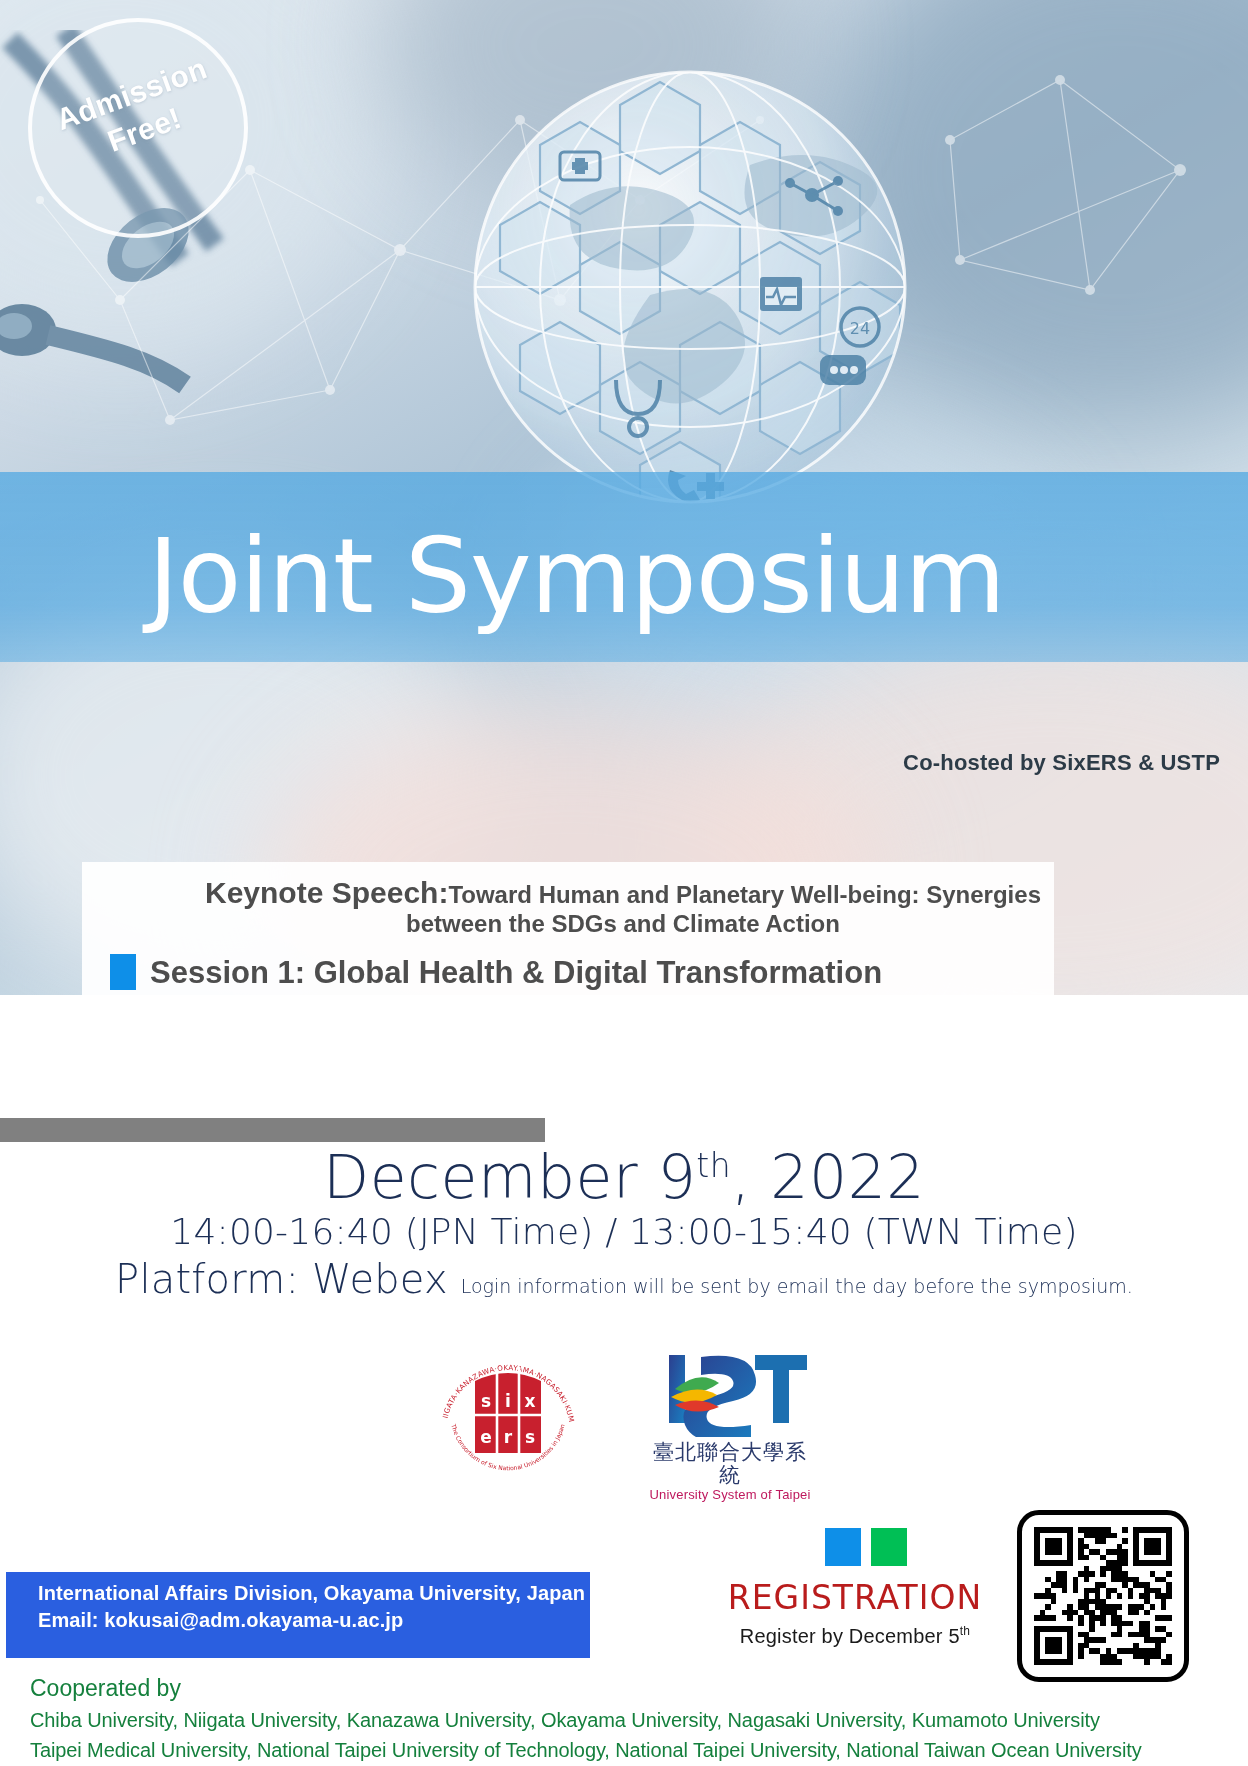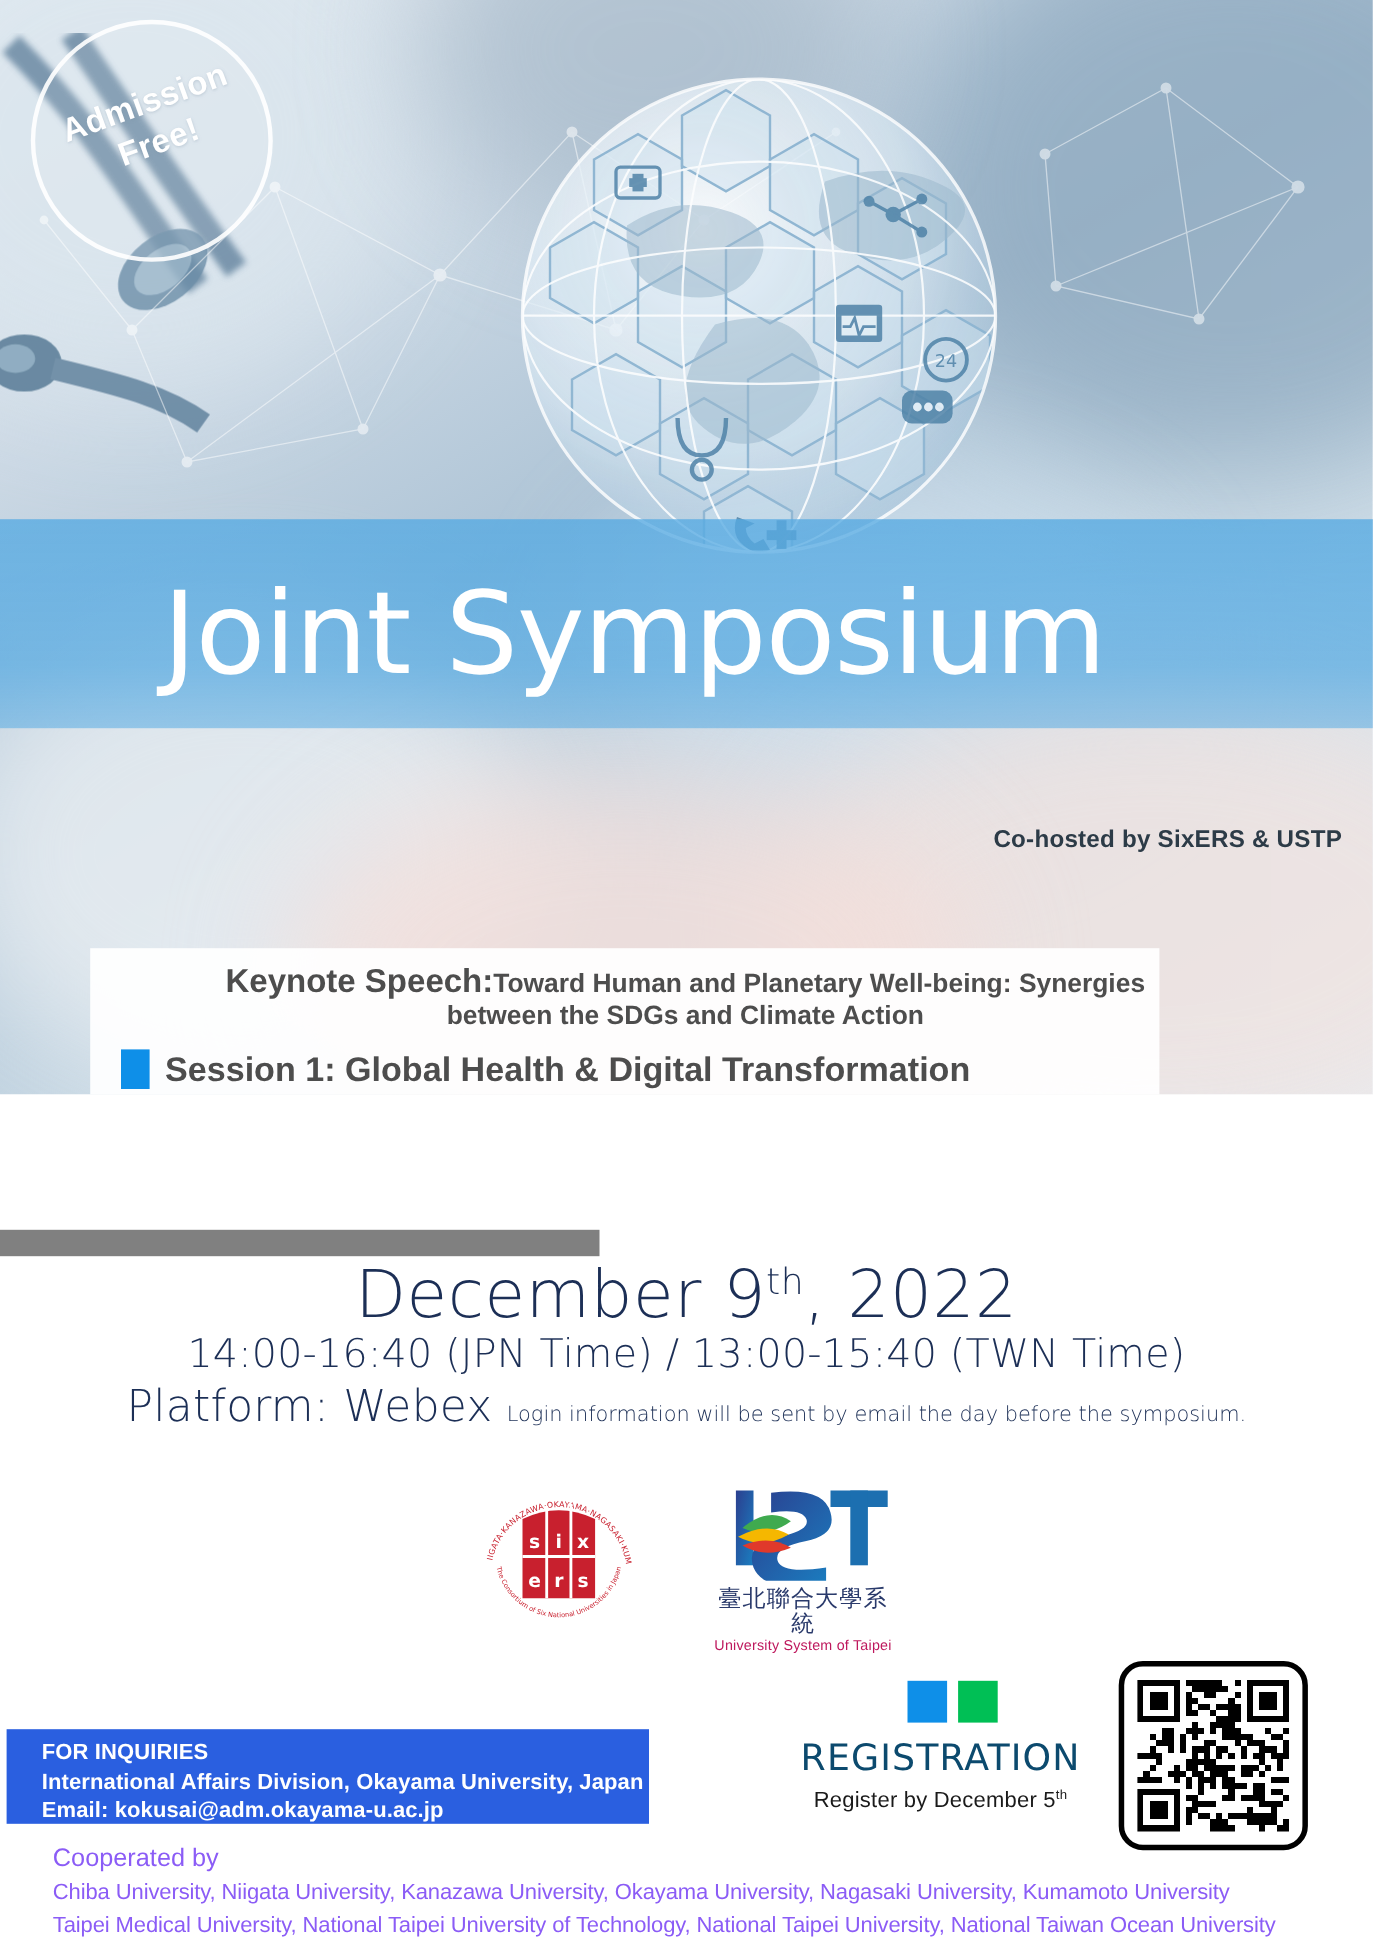--- a/index.html
+++ b/index.html
@@ -74,32 +74,32 @@
   
   #inquiries{position:absolute;left:6px;top:1572px;width:584px;height:86px;background:#2a5fe0;
              color:#fff;padding:8px 0 0 32px;box-sizing:border-box;}
   #inquiries div{font-size:20px;font-weight:bold;line-height:1.33;letter-spacing:.1px;}
 
   
   #regblock{position:absolute;left:690px;top:1514px;width:560px;height:180px;}
   #regsw{position:absolute;left:135px;top:14px;display:flex;gap:10px;}
   #regsw span{width:36px;height:38px;display:block;}
   #regtitle{position:absolute;left:0px;top:64px;width:330px;text-align:center;
-            font-size:33px;color:#0c4a6e;letter-spacing:1px;
+            font-size:33px;color:#b91c1c;letter-spacing:1px;
             font-family:"DejaVu Sans","Liberation Sans",sans-serif;font-weight:400;}
   #regsub{position:absolute;left:0px;top:110px;width:330px;text-align:center;
           font-size:20px;color:#1a1a1a;letter-spacing:.2px;}
   #regsub sup{font-size:.6em;}
   #qrbox{position:absolute;left:327px;top:-4px;width:172px;height:172px;
          border:5px solid #000;border-radius:22px;background:#fff;box-sizing:border-box;
          padding:12px;}
   #qrcanvas{width:100%;height:100%;display:block;}
 
   
-  #footer{position:absolute;left:48px;top:1672px;width:1200px;color:#8b5cf6;}
+  #footer{position:absolute;left:30px;top:1672px;width:1200px;color:#15803d;}
   #coop-label{font-size:23px;line-height:1.45;}
   .coop-line{font-size:20px;line-height:1.5;letter-spacing:-.1px;}
 
   
   #badge{position:absolute;left:28px;top:18px;width:212px;height:212px;
          border:4px solid rgba(255,255,255,.9);border-radius:50%;
          background:rgba(255,255,255,.10);}
   #badge .bt{position:absolute;left:0;top:52px;width:212px;text-align:center;
              transform:rotate(-20deg);color:#fff;font-weight:bold;
              font-size:30px;line-height:1.25;letter-spacing:.5px;
@@ -331,21 +331,20 @@
       <path d="M30 44 q24 -20 44 -6 q-22 16 -44 6z" fill="#3faa4f"></path>
       <path d="M26 52 q26 -14 46 -2 q-24 14 -46 2z" fill="#f5b700"></path>
       <path d="M30 60 q24 -10 44 2 q-24 10 -44 -2z" fill="#e0392b"></path>
     </svg>
     <div id="ust-zh">臺北聯合大學系統</div>
     <div id="ust-en">University System of Taipei</div>
   </div>
 </div>
 
 <div id="inquiries" style="background: rgb(42, 95, 224);">
-  <div>FOR INQUIRIES</div>
   <div>International Affairs Division, Okayama University, Japan</div>
   <div>Email: kokusai@adm.okayama-u.ac.jp</div>
 </div>
 
 <div id="regblock">
   <div id="regsw">
     <span style="background: rgb(14, 143, 232);"></span>
     <span style="background: rgb(0, 191, 85);"></span>
   </div>
   <div id="regtitle">REGISTRATION</div>

